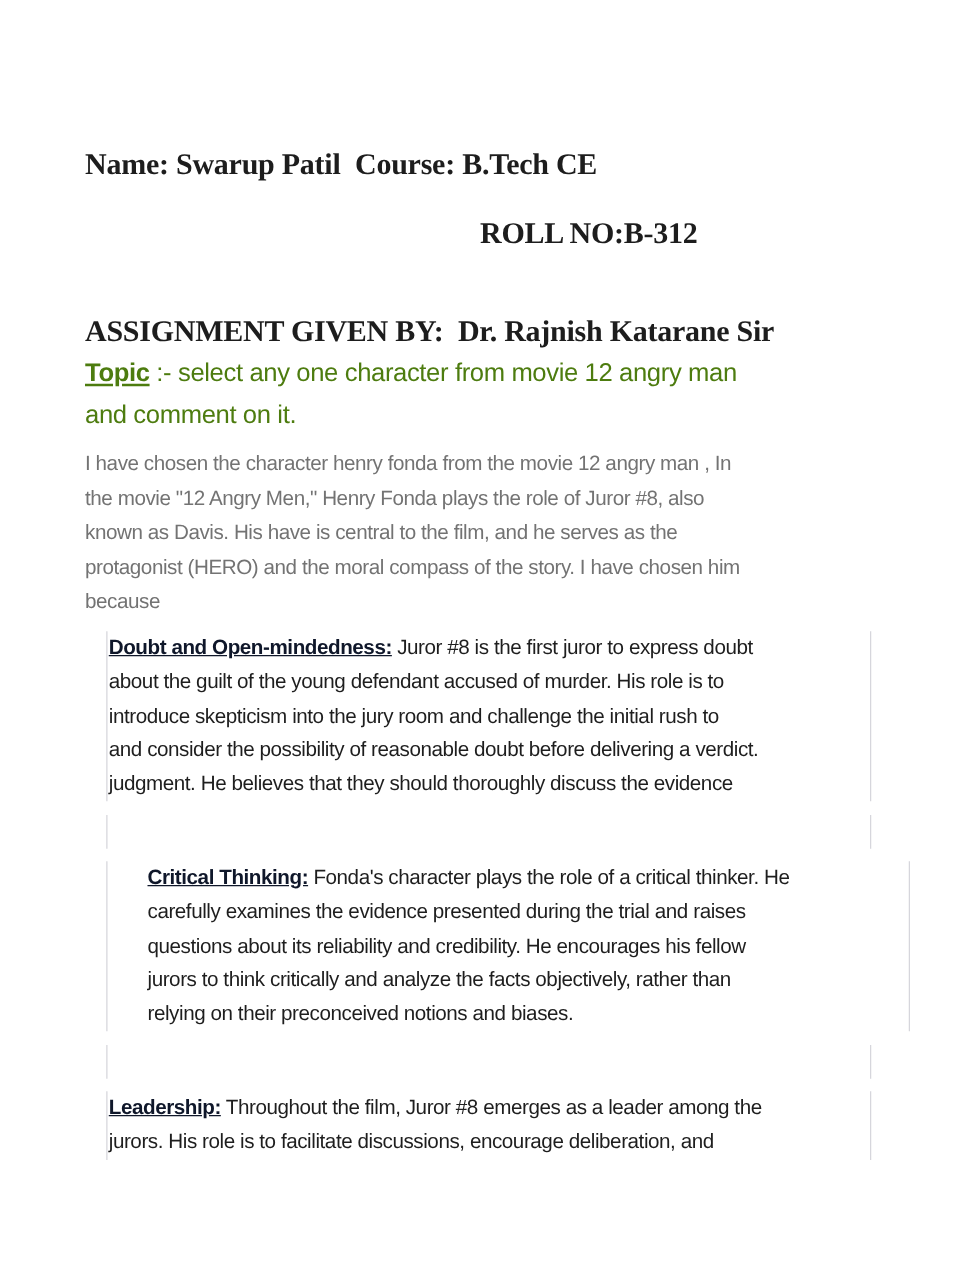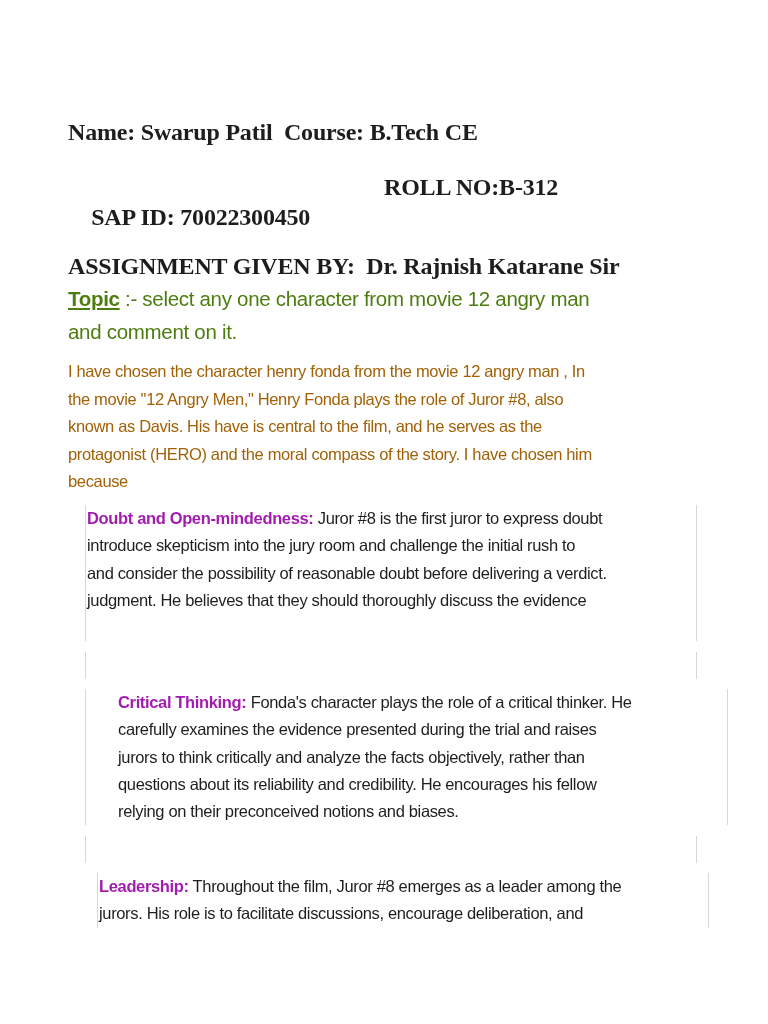--- a/index.html
+++ b/index.html
@@ -51,86 +51,86 @@
       text-decoration: underline;
     }
     .intro {
       position: absolute;
       left: 68px;
       top: 358px;
       width: 640px;
       font-family: "Liberation Sans", "DejaVu Sans", sans-serif;
       font-size: 16.5px;
       line-height: 27.5px;
-      color: #a16207;
+      color: #737373;
       letter-spacing: -0.35px;
     }
     .block {
       position: absolute;
       left: 85px;
       width: 602px;
       border-left: 1px solid #d6d6dc;
       border-right: 1px solid #d6d6dc;
       padding: 0 7px 0 1px;
       font-family: "Liberation Sans", "DejaVu Sans", sans-serif;
       font-size: 16.5px;
       line-height: 27.3px;
       color: #1e1e1e;
       letter-spacing: -0.35px;
       box-sizing: content-box;
     }
-    .block b { font-weight: bold; color: #a21caf; }
+    .block b { font-weight: bold; color: #0f172a; text-decoration: underline; }
     #block-doubt { top: 505px; height: 136px; }
     #spacer-1 { top: 652px; height: 27px; }
     #block-critical { top: 689px; height: 136px; padding-left: 32px; }
     #spacer-2 { top: 836px; height: 27px; }
-    #block-leadership { top: 873px; height: 55px; overflow: hidden; margin-left: 12px; }
+    #block-leadership { top: 873px; height: 55px; overflow: hidden; }
     .line { display: block; white-space: nowrap; }
   </style>
 </head>
 <body>
 
 <div class="page">
 
   <div class="hdr" id="hdr-name">Name: Swarup Patil  Course: B.Tech CE</div>
 
   <div class="hdr" id="hdr-sap">
-    <span>SAP ID: 70022300450</span>
     <span class="roll">ROLL NO:B-312</span>
   </div>
 
   <div class="hdr" id="hdr-assign">ASSIGNMENT GIVEN BY:  Dr. Rajnish Katarane Sir</div>
 
   <div class="topic">
     <span class="line"><span class="topic-label">Topic</span><span> :- select any one character from movie 12 angry man</span></span>
     <span class="line">and comment on it.</span>
   </div>
 
   <div class="intro">
     <span class="line">I have chosen the character henry fonda from the movie 12 angry man , In</span>
     <span class="line">the movie "12 Angry Men," Henry Fonda plays the role of Juror #8, also</span>
     <span class="line">known as Davis. His have is central to the film, and he serves as the</span>
     <span class="line">protagonist (HERO) and the moral compass of the story. I have chosen him</span>
     <span class="line">because</span>
   </div>
 
   <div class="block" id="block-doubt">
     <span class="line"><b>Doubt and Open-mindedness:</b><span> Juror #8 is the first juror to express doubt</span></span>
+    <span class="line">about the guilt of the young defendant accused of murder. His role is to</span>
     <span class="line">introduce skepticism into the jury room and challenge the initial rush to</span>
     <span class="line">and consider the possibility of reasonable doubt before delivering a verdict.</span>
     <span class="line">judgment. He believes that they should thoroughly discuss the evidence</span>
   </div>
 
   <div class="block" id="spacer-1"></div>
 
   <div class="block" id="block-critical">
     <span class="line"><b>Critical Thinking:</b><span> Fonda's character plays the role of a critical thinker. He</span></span>
     <span class="line">carefully examines the evidence presented during the trial and raises</span>
+    <span class="line">questions about its reliability and credibility. He encourages his fellow</span>
     <span class="line">jurors to think critically and analyze the facts objectively, rather than</span>
-    <span class="line">questions about its reliability and credibility. He encourages his fellow</span>
     <span class="line">relying on their preconceived notions and biases.</span>
   </div>
 
   <div class="block" id="spacer-2"></div>
 
   <div class="block" id="block-leadership">
     <span class="line"><b>Leadership:</b><span> Throughout the film, Juror #8 emerges as a leader among the</span></span>
     <span class="line">jurors. His role is to facilitate discussions, encourage deliberation, and</span>
   </div>
 

